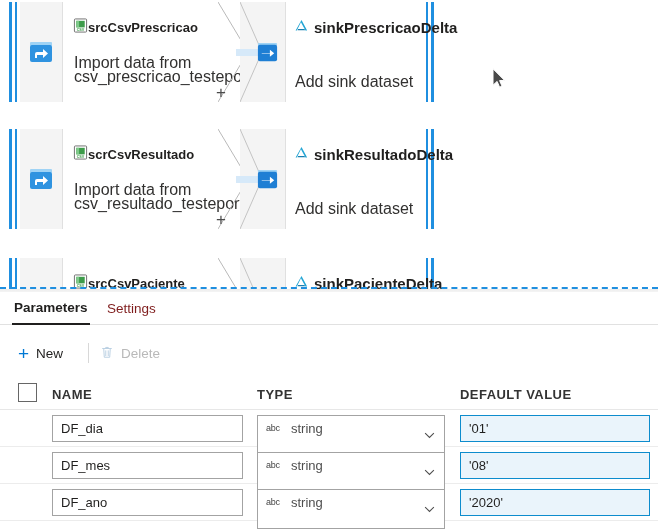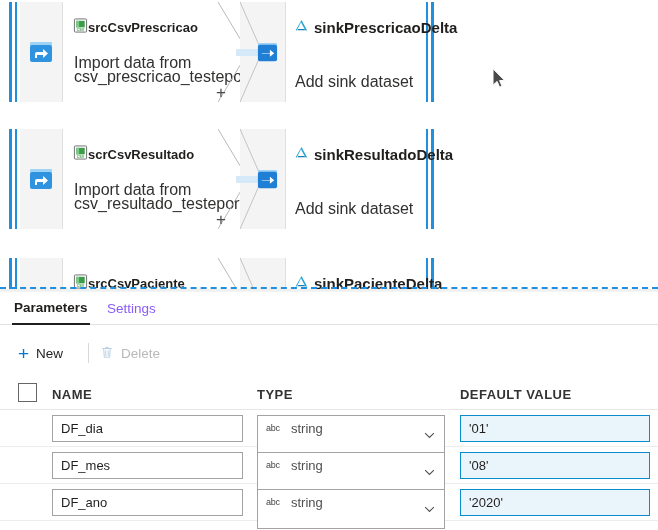--- a/index.html
+++ b/index.html
@@ -171,21 +171,21 @@
     cursor: pointer;
     padding: 0 2px;
   }
   .tab.active {
     left: 12px;
     color: #201f1e; font-weight: bold;
     border-bottom: 2px solid #201f1e;
   }
   .tab.idle {
     left: 105px;
-    color: #8b5cf6;
+    color: #7f1d1d;
     text-align: center;
   }
 
   
   #cmdbar {
     position: absolute; left: 0; top: 44px;
     width: 658px; height: 34px;
   }
   .cmd {
     position: absolute; top: 0;

